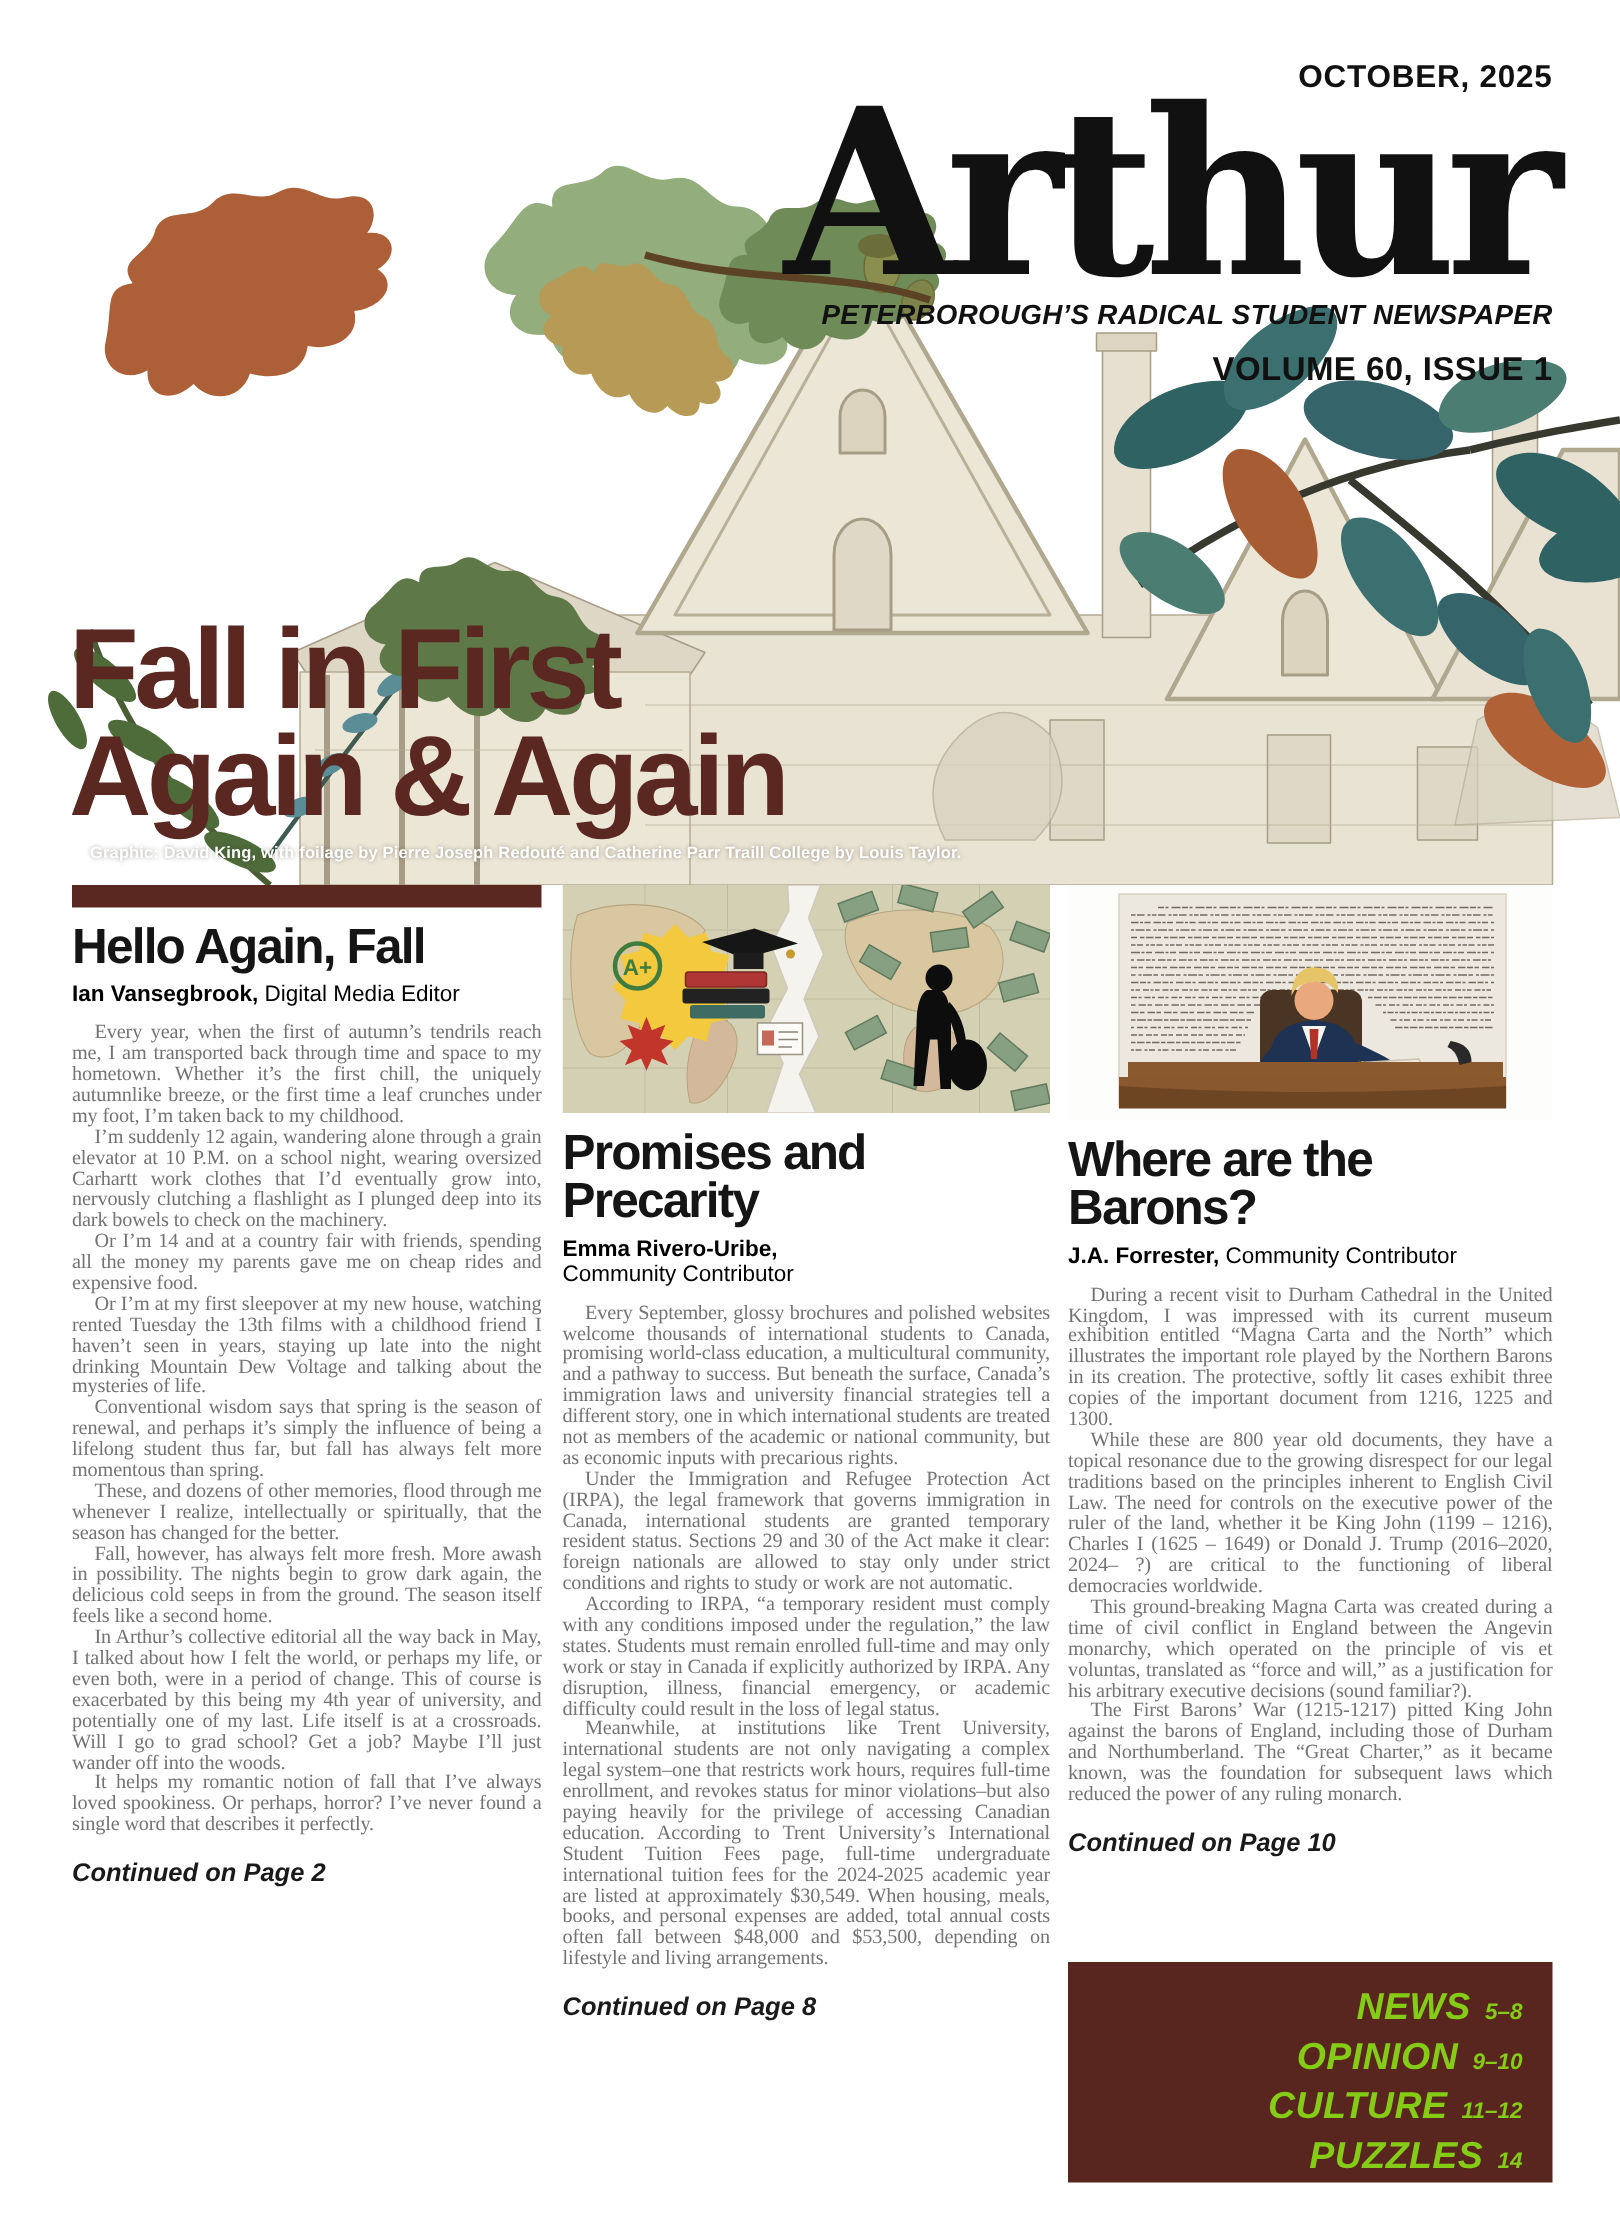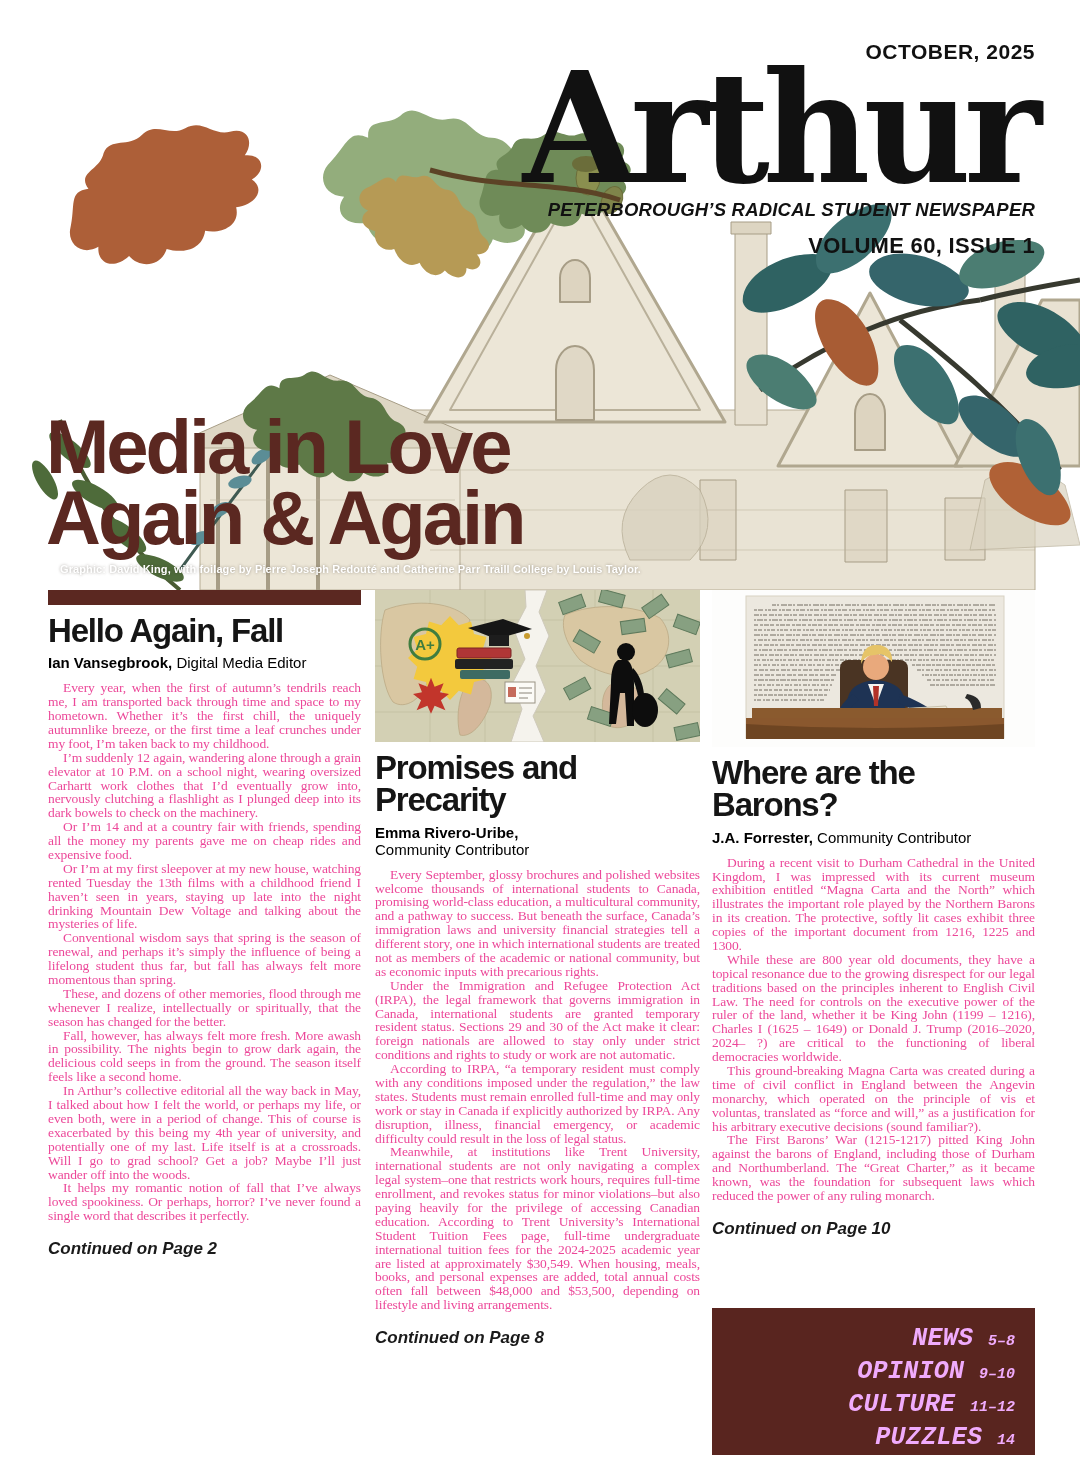--- a/index.html
+++ b/index.html
@@ -25,28 +25,28 @@
   .col1{left:48px;width:313px;}
   .col2{left:375px;width:325px;}
   .col3{left:712px;width:323px;}
   .rule{height:15px;background:#5b2821;margin-bottom:10px;}
   h2.headline{margin:0;font-size:33px;line-height:.98;letter-spacing:-1.2px;font-weight:bold;color:#151515;}
   .byline{margin-top:7px;font-size:15px;color:#000000;}
   .byline .bname{font-weight:bold;}
   .byline .block{display:block;}
   .article-body{margin-top:10px;}
   .article-body p{margin:0;font-family:"Liberation Serif",serif;font-size:13.5px;line-height:1.03;
-                  text-align:justify;text-indent:15px;letter-spacing:-.1px;color:#ec4899;}
+                  text-align:justify;text-indent:15px;letter-spacing:-.1px;color:#737373;}
   .continued{margin-top:16px;font-size:17px;font-weight:bold;font-style:italic;color:#1a1a1a;}
   figure.art{margin:0 0 10px 0;line-height:0;}
 
   
   .toc{position:absolute;left:712px;top:1308px;width:323px;height:147px;background:#59251f;
        box-sizing:border-box;padding:16px 20px 0 0;text-align:right;}
-  .toc-row{margin-bottom:4px;color:#f0abfc;font-style:italic;font-weight:bold;font-family:Liberation Mono, monospace;}
+  .toc-row{margin-bottom:4px;color:#84cc16;font-style:italic;font-weight:bold;}
   .toc-label{font-size:25px;letter-spacing:.3px;}
   .toc-pages{font-size:15px;margin-left:5px;}
 </style>
 </head>
 <body>
 
 <div class="page">
 
   <div class="hero">
     <svg width="1080" height="540" viewBox="0 0 1080 540" aria-hidden="true">
@@ -136,21 +136,21 @@
     </svg>
 
     <div class="masthead">
       <div class="mast-date">OCTOBER, 2025</div>
       <div class="mast-logo">Arthur</div>
       <div class="mast-tagline">PETERBOROUGH’S RADICAL STUDENT NEWSPAPER</div>
       <div class="mast-volume">VOLUME 60, ISSUE 1</div>
     </div>
 
     <h1 class="hero-title">
-      <span>Media in Love</span><br>
+      <span>Fall in First</span><br>
       <span>Again &amp; Again</span>
     </h1>
     <div class="hero-credit">Graphic: David King, with foilage by Pierre Joseph Redouté and Catherine Parr Traill College by Louis Taylor.</div>
   </div>
 
   <section class="col col1">
     <div class="rule"></div>
     <h2 class="headline">Hello Again, Fall</h2>
     <div class="byline">
       <span class="bname">Ian Vansegbrook,</span>

